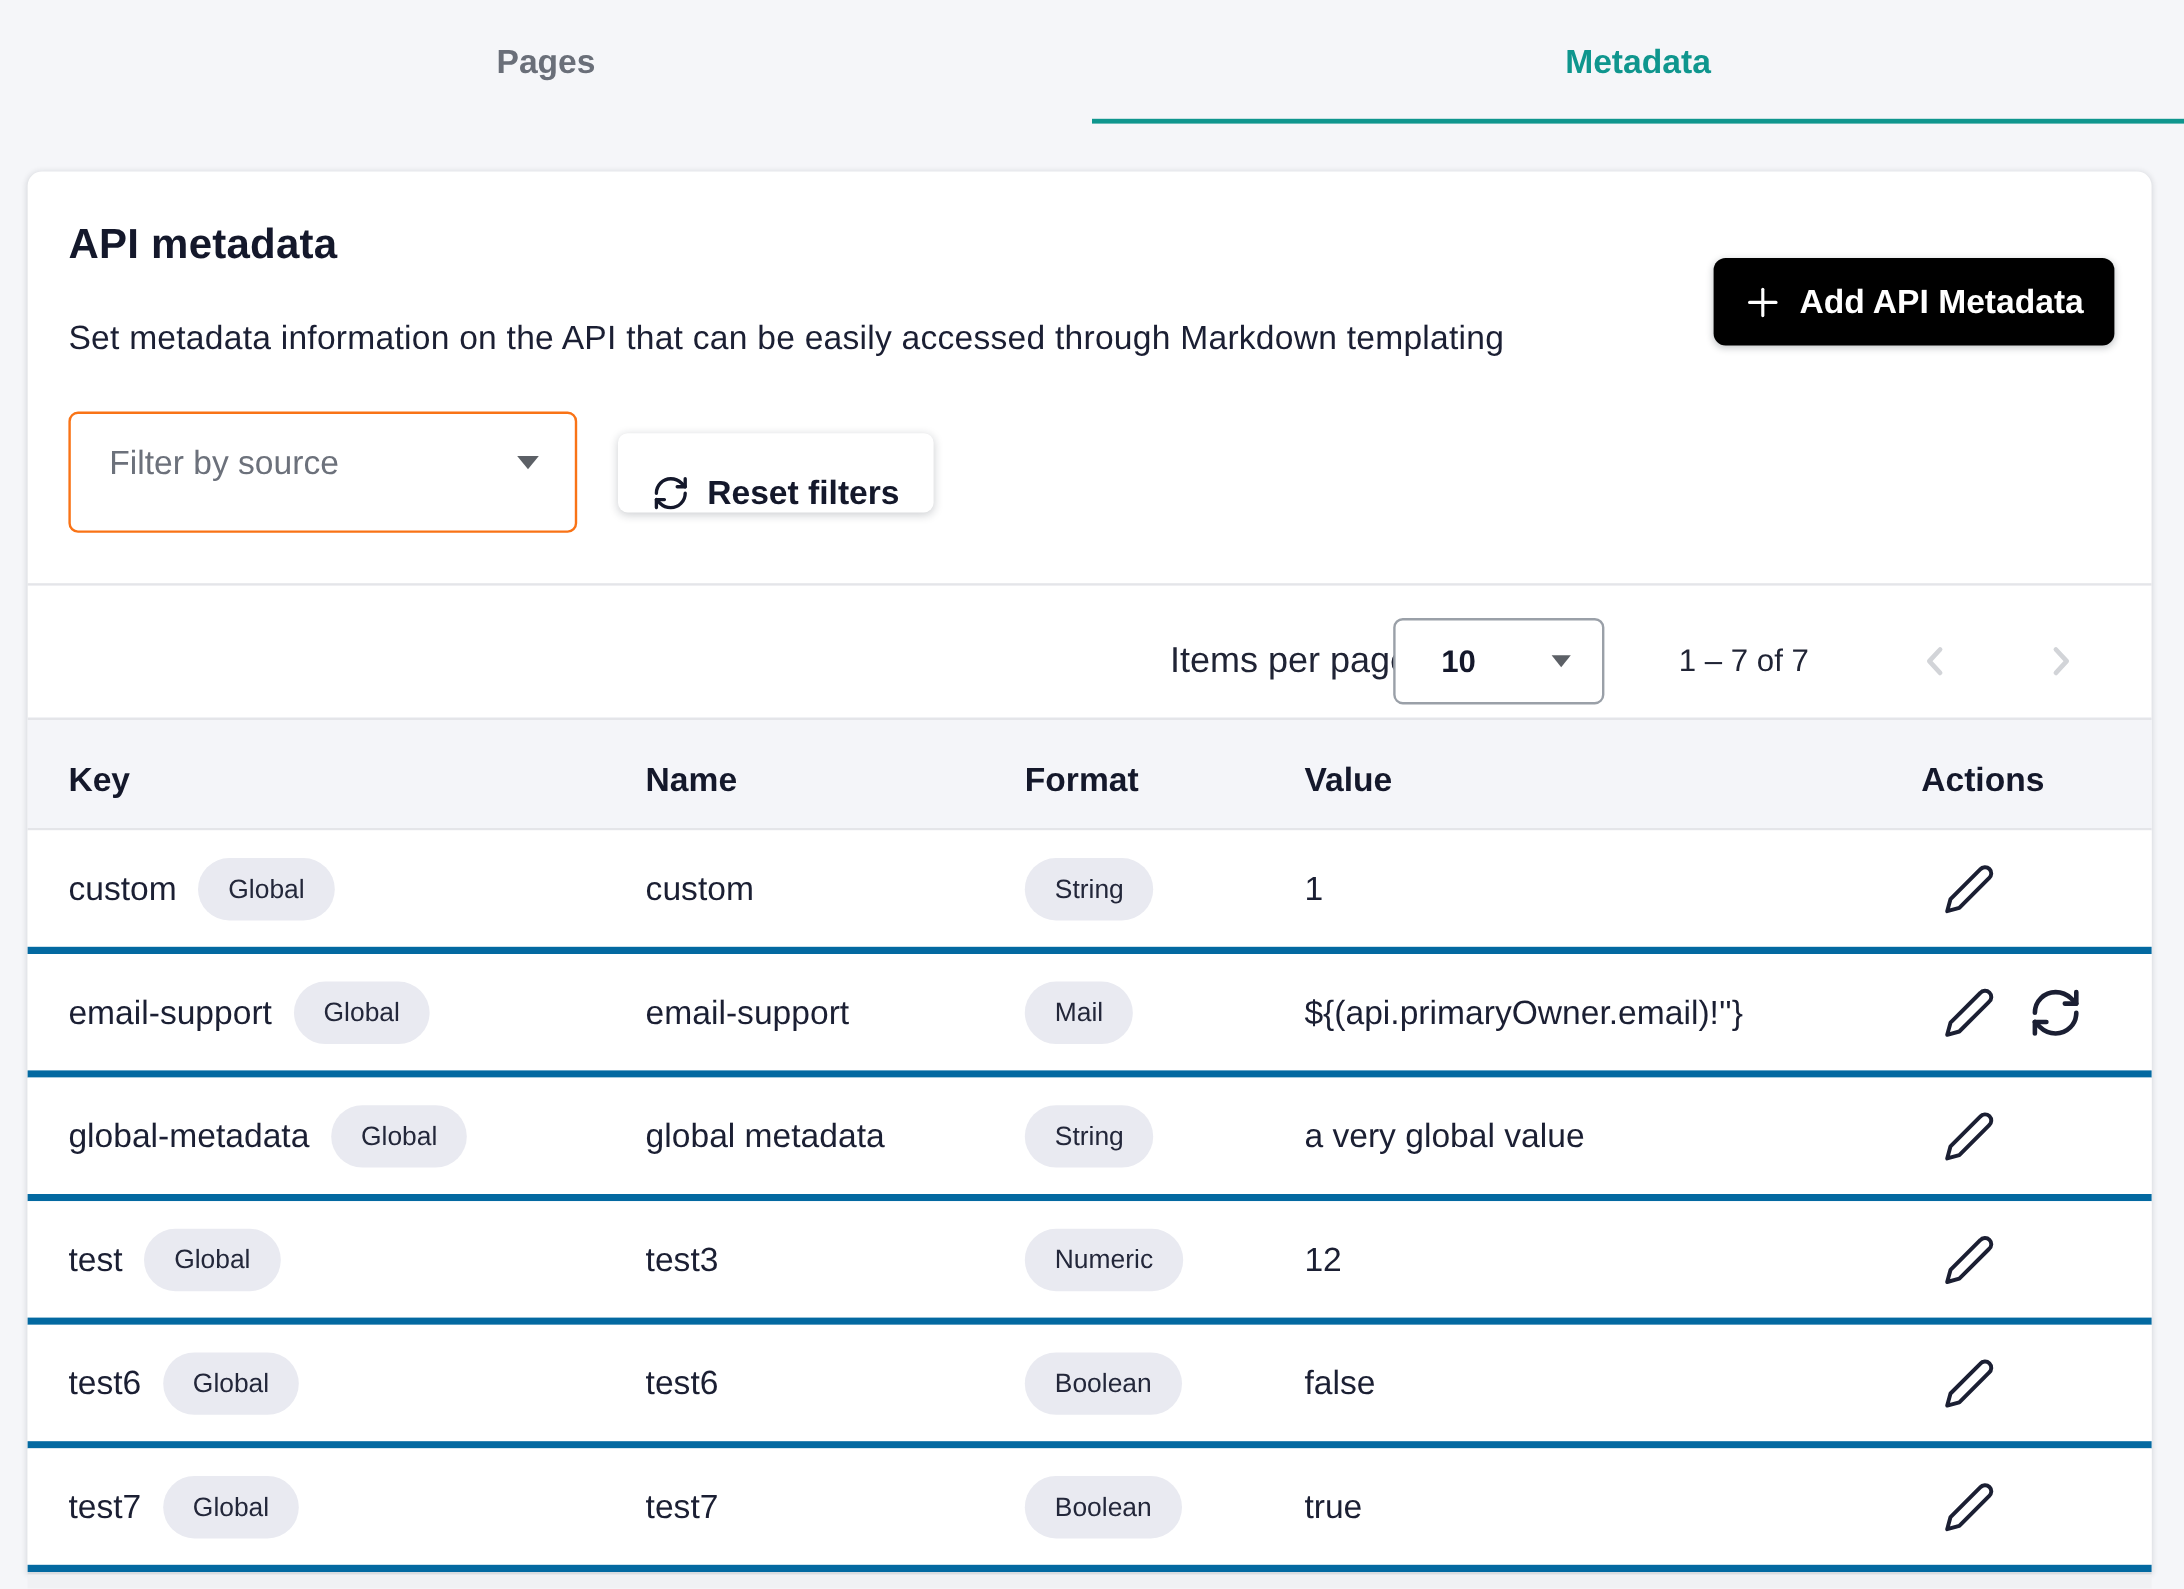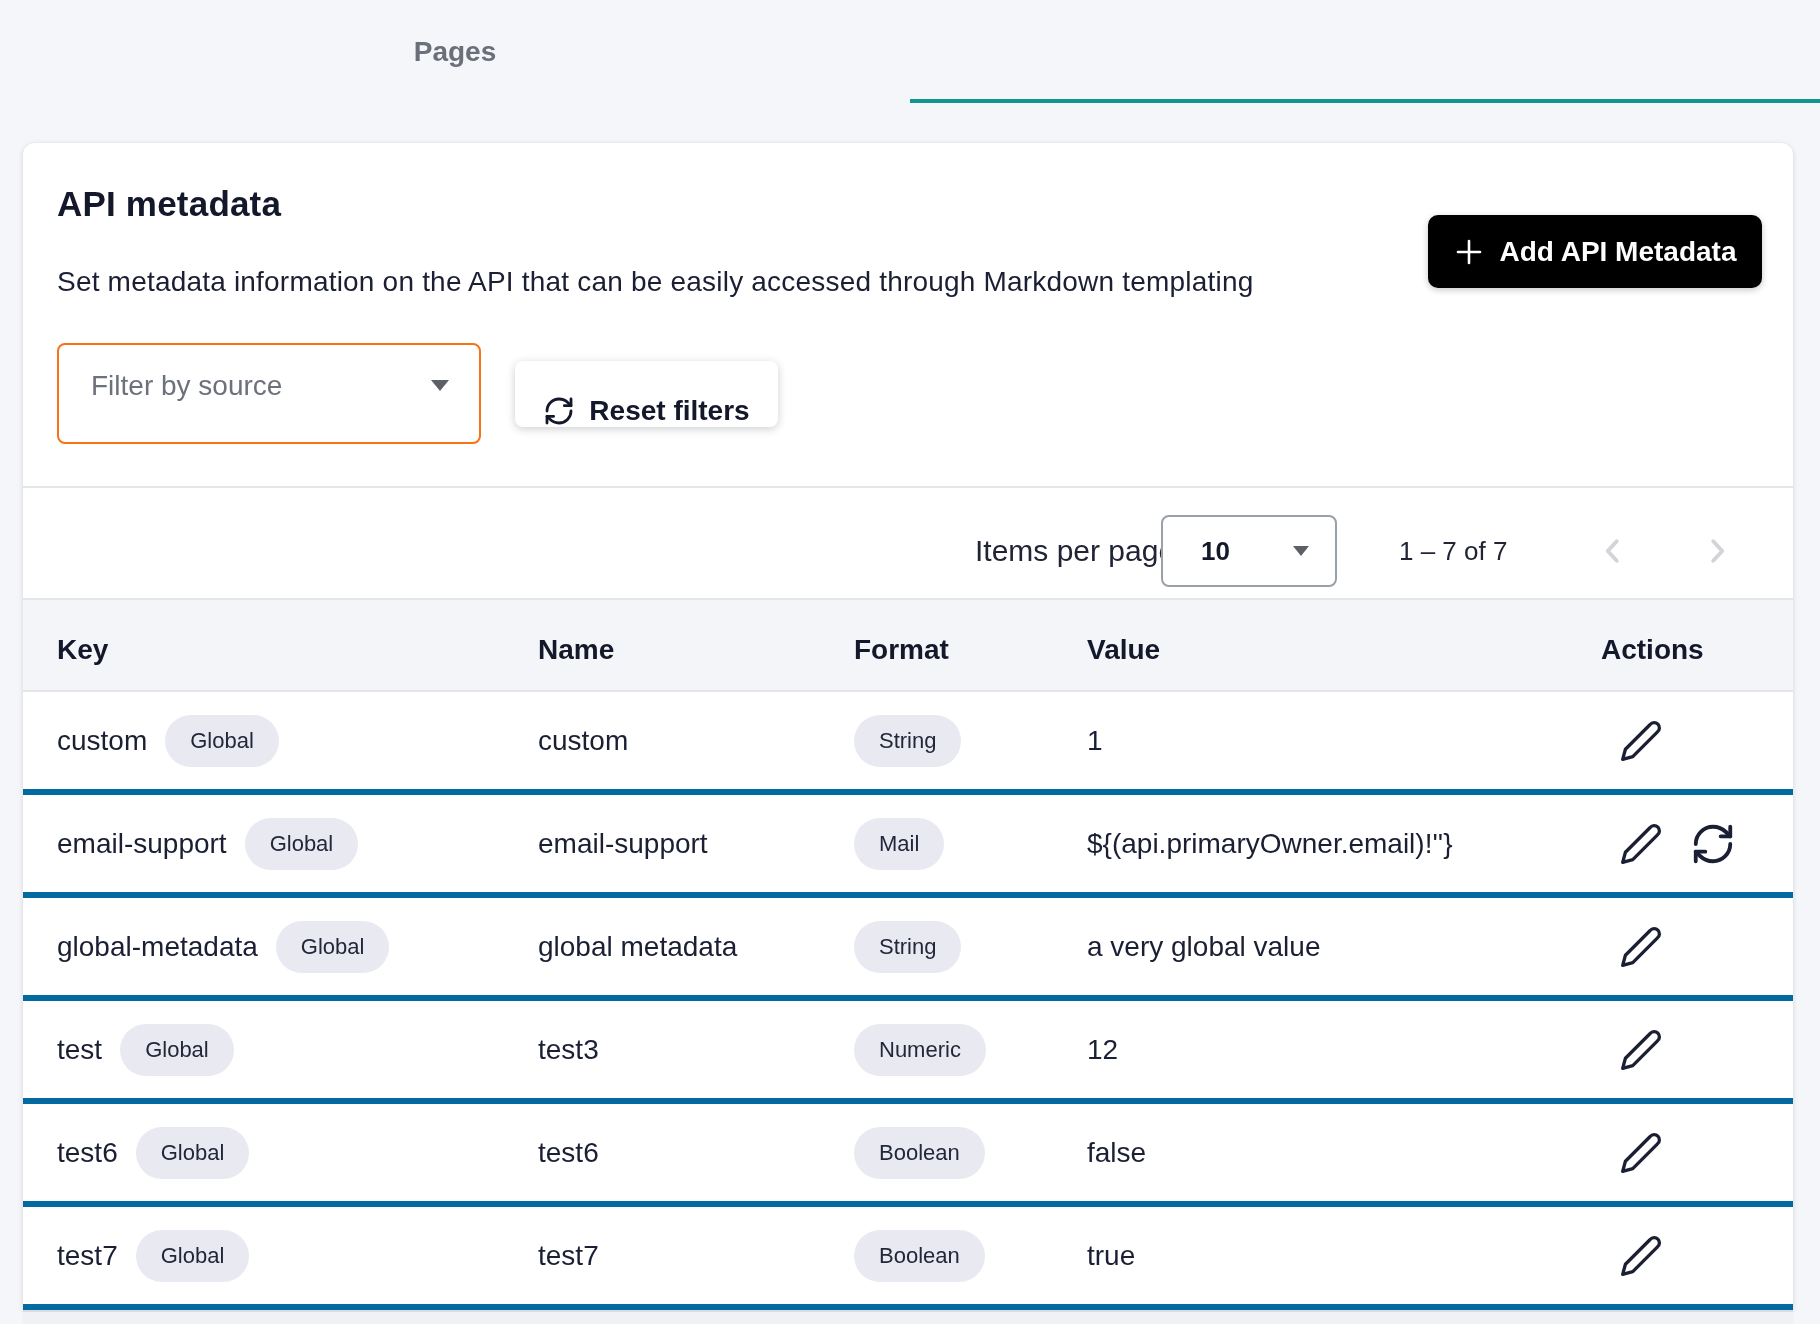--- a/index.html
+++ b/index.html
@@ -70,20 +70,23 @@
 </style>
 </head>
 <body>
 
 <div class="stage">
 
   <div class="tabbar">
     <div class="tab tab-pages">
       <span>Pages</span>
     </div>
+    <div class="tab tab-metadata">
+      <span>Metadata</span>
+    </div>
     <div class="tab-underline"></div>
   </div>
 
   <div class="card">
 
     <div class="card-title">API metadata</div>
     <div class="card-desc">Set metadata information on the API that can be easily accessed through Markdown templating</div>
 
     <button class="add-btn">
       <svg width="30" height="30" viewBox="0 0 30 30" fill="none" stroke="#ffffff" stroke-width="2.6" stroke-linecap="round">

